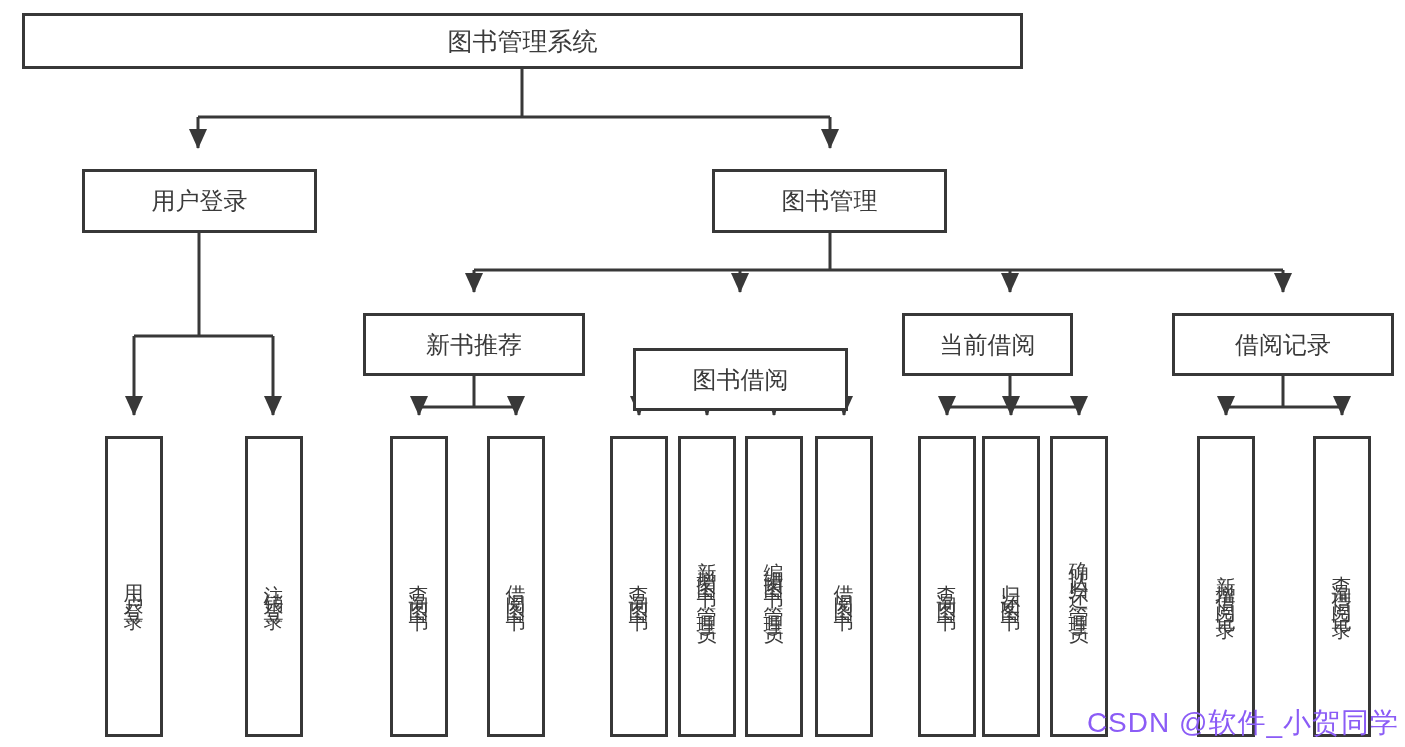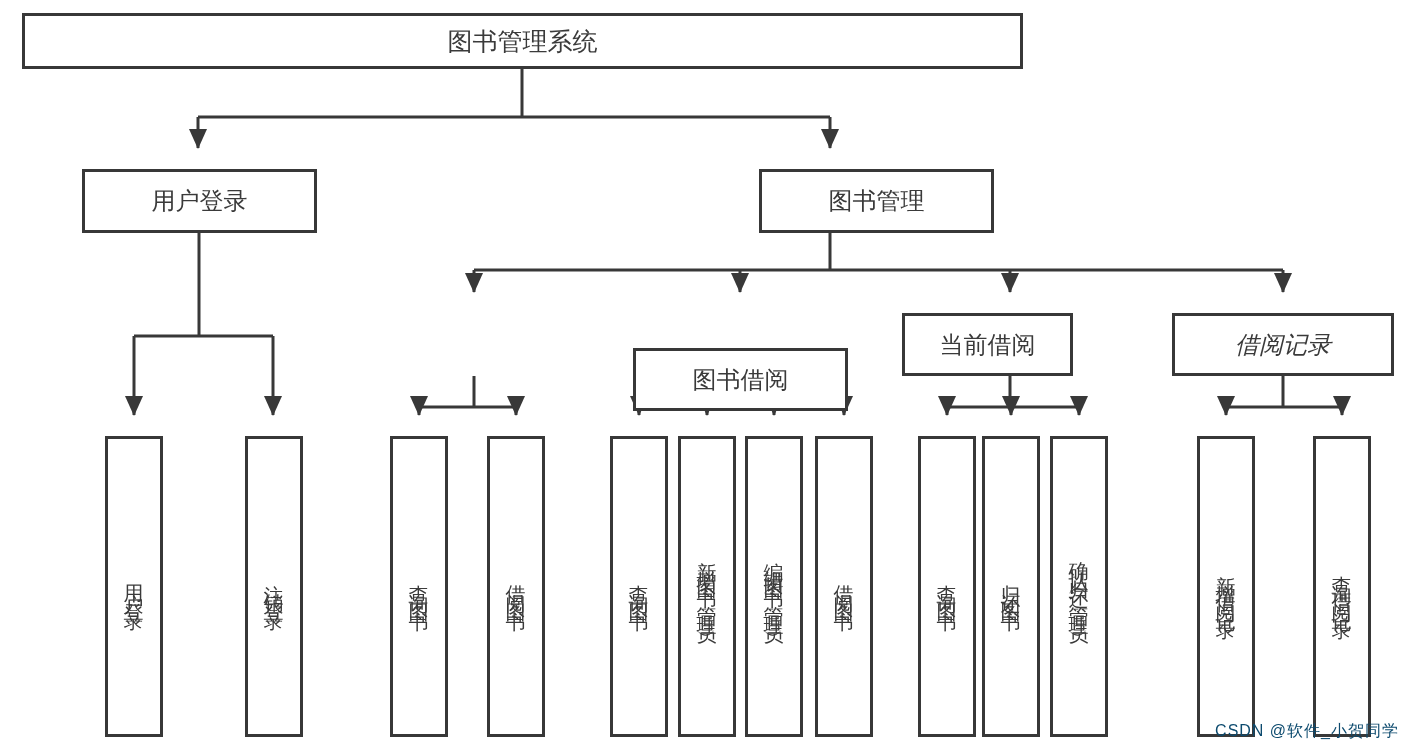--- a/index.html
+++ b/index.html
@@ -5,21 +5,21 @@
   html,body{margin:0;padding:0;background:#ffffff;}
   body{width:1405px;height:747px;position:relative;font-family:"Liberation Sans","DejaVu Sans",sans-serif;color:#3a3a3a;}
   .stage{position:relative;width:1405px;height:747px;background:#ffffff;overflow:hidden;}
   svg.connectors{position:absolute;left:0;top:0;}
   .node{position:absolute;background:#ffffff;border:3px solid #383838;box-sizing:border-box;
         display:flex;align-items:center;justify-content:center;}
   .hlabel{font-size:24px;color:#3a3a3a;white-space:nowrap;}
   .root-box .hlabel{font-size:25px;}
   .leaf .vtext{writing-mode:vertical-rl;text-orientation:mixed;font-size:20px;
                letter-spacing:9px;line-height:1;color:#3a3a3a;}
-  .watermark{position:absolute;right:6px;bottom:5px;font-size:16px;color:#0c4a6e;
+  .watermark{position:absolute;right:6px;bottom:5px;font-size:28px;color:#8b5cf6;
              letter-spacing:1px;white-space:nowrap;}
 </style>
 </head>
 <body>
 
 <div class="stage">
 
   <svg class="connectors" width="1405" height="747" viewBox="0 0 1405 747">
     <defs>
       <marker id="arr" markerUnits="userSpaceOnUse" markerWidth="24" markerHeight="22" refX="19" refY="9" orient="auto">
@@ -63,31 +63,34 @@
     </g>
   </svg>
 
   <div class="node root-box" style="left:22px;top:13px;width:1001px;height:56px;">
     <span class="hlabel">图书管理系统</span>
   </div>
 
   <div class="node" style="left:82px;top:169px;width:235px;height:64px;">
     <span class="hlabel">用户登录</span>
   </div>
-  <div class="node" style="left:712px;top:169px;width:235px;height:64px;margin-left:47px;">
+  <div class="node" style="left:712px;top:169px;width:235px;height:64px;">
     <span class="hlabel">图书管理</span>
   </div>
 
+  <div class="node" style="left:363px;top:313px;width:222px;height:63px;">
+    <span class="hlabel">新书推荐</span>
+  </div>
   <div class="node" style="left:633px;top:313px;width:215px;height:63px;margin-top:35px;">
     <span class="hlabel">图书借阅</span>
   </div>
   <div class="node" style="left:902px;top:313px;width:171px;height:63px;">
     <span class="hlabel">当前借阅</span>
   </div>
-  <div class="node" style="left:1172px;top:313px;width:222px;height:63px;font-style:italic;">
+  <div class="node" style="left:1172px;top:313px;width:222px;height:63px;">
     <span class="hlabel">借阅记录</span>
   </div>
 
   <div class="node leaf" style="left:105px;top:436px;width:58px;height:301px;">
     <span class="vtext">用户登录</span>
   </div>
   <div class="node leaf" style="left:245px;top:436px;width:58px;height:301px;">
     <span class="vtext">注销登录</span>
   </div>
 

